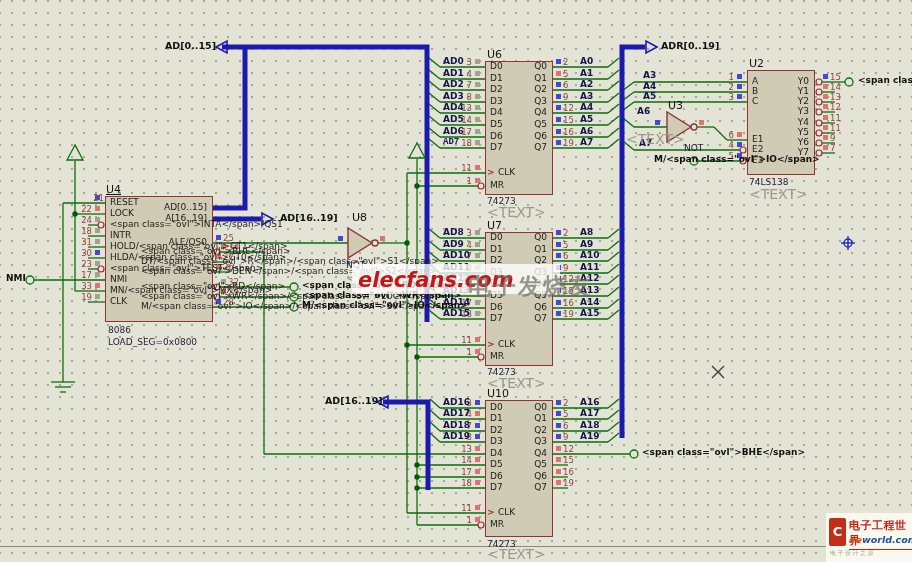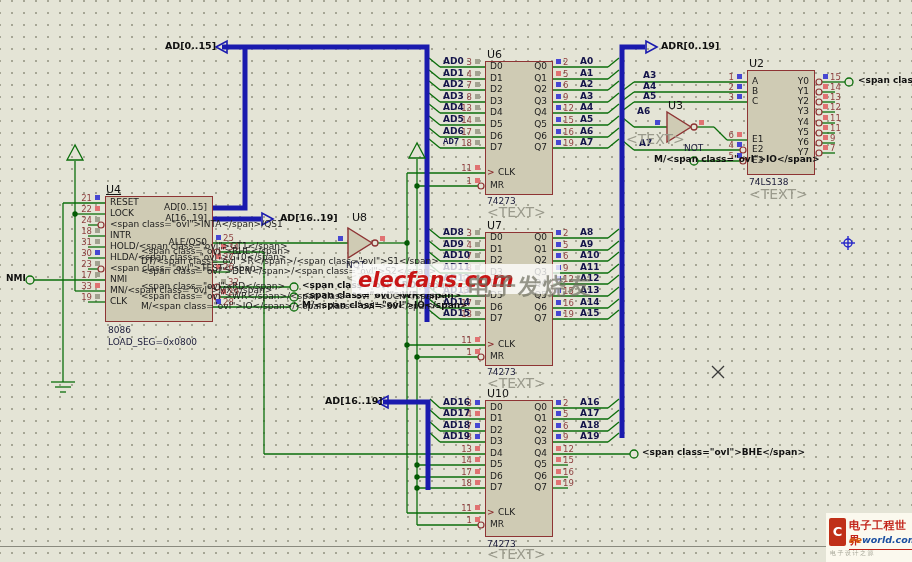--- a/index.html
+++ b/index.html
@@ -325,21 +325,21 @@
     </svg>
   <div id="overlay">
       <div class="lab ref" style="left: 352px; top: 212px;">U8</div>
       <div class="lab val" style="left: 346px; top: 261px;">NOT</div>
       <div class="lab ref" style="left: 668px; top: 100px;">U3</div>
       <div class="lab val" style="left: 684px; top: 144px;">NOT</div>
       <div class="chip" style="left: 105px; top: 196px; width: 108px; height: 126px;"></div>
       <div class="lab ref" style="left: 106px; top: 184px; text-decoration: underline;">U4</div>
       <div class="lab val" style="left: 108px; top: 326px;">8086</div>
       <div class="lab val" style="left: 108px; top: 338px; text-align: center;">LOAD_SEG=0x0800</div>
-      <div class="lab pinnum" style="left: 76px; top: 194px; width: 16px; text-align: right;">21</div>
+      <div class="lab pinnum" style="left: 76px; top: 194px; width: 16px; text-align: right; padding-left: 12px;">21</div>
       <div class="lab pinlbl" style="left: 110px; top: 198px;">RESET</div>
       <div class="lab pinnum" style="left: 76px; top: 205px; width: 16px; text-align: right;">22</div>
       <div class="lab pinlbl" style="left: 110px; top: 209px;">LOCK</div>
       <div class="lab pinnum" style="left: 76px; top: 216px; width: 16px; text-align: right;">24</div>
       <div class="lab pinlbl" style="left: 110px; top: 220px;">&lt;span class="ovl"&gt;INTA&lt;/span&gt;/QS1</div>
       <div class="lab pinnum" style="left: 76px; top: 227px; width: 16px; text-align: right;">18</div>
       <div class="lab pinlbl" style="left: 110px; top: 231px;">INTR</div>
       <div class="lab pinnum" style="left: 76px; top: 238px; width: 16px; text-align: right;">31</div>
       <div class="lab pinlbl" style="left: 110px; top: 242px;">HOLD/&lt;span class="ovl"&gt;GT1&lt;/span&gt;</div>
       <div class="lab pinnum" style="left: 76px; top: 249px; width: 16px; text-align: right;">30</div>

